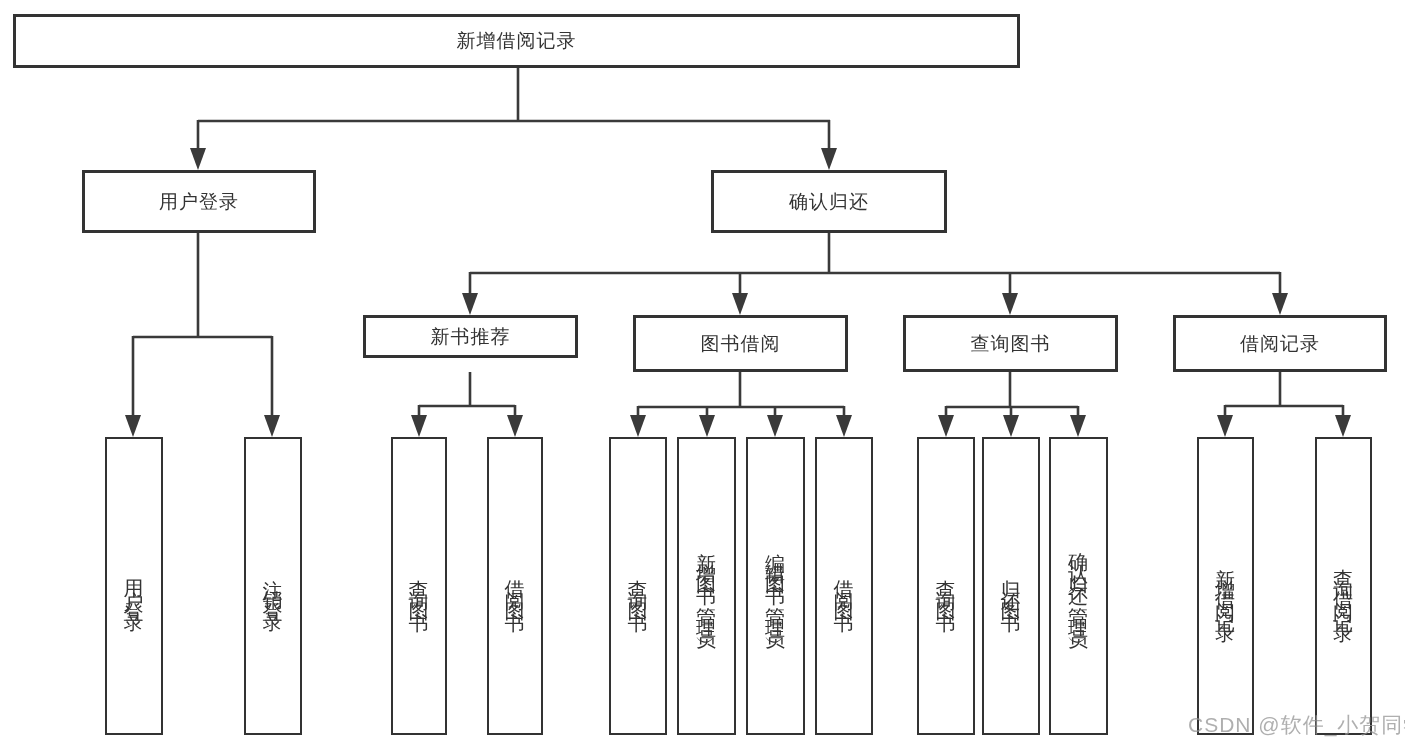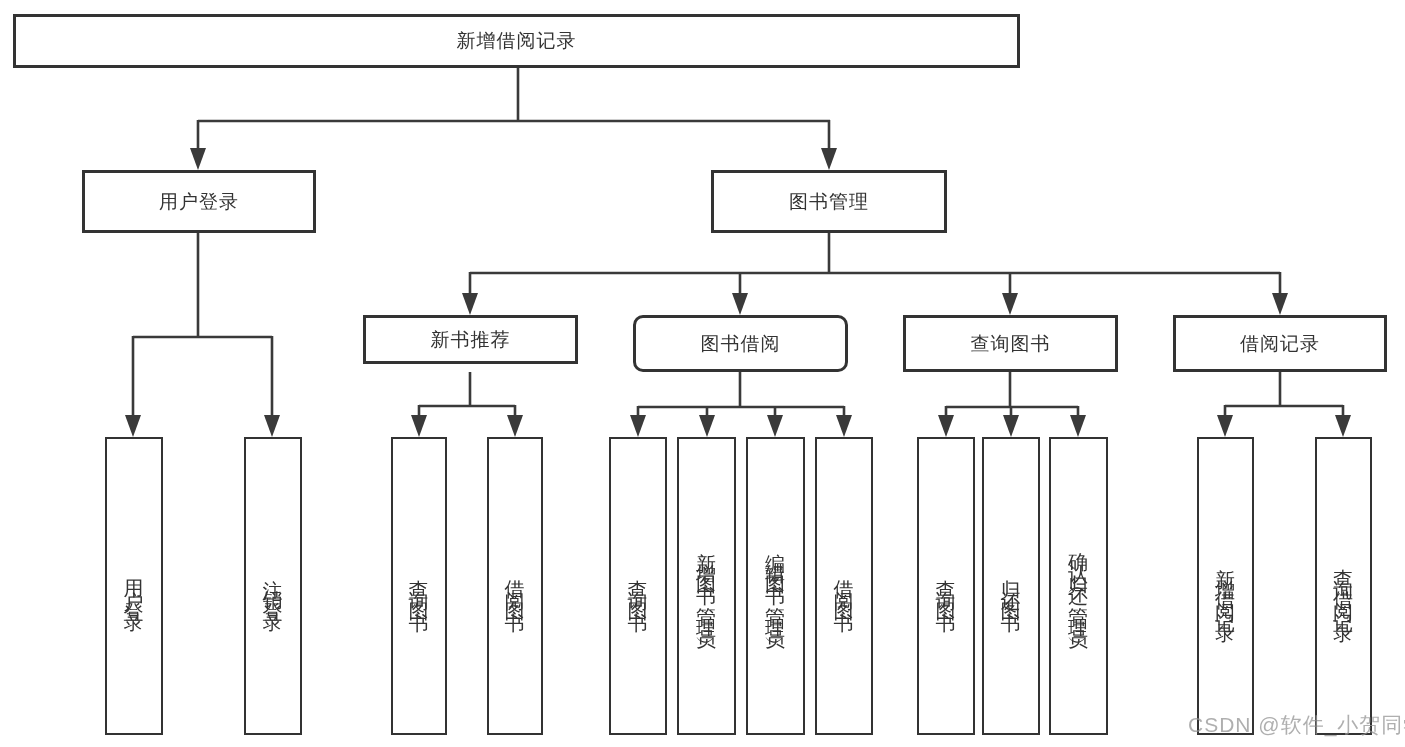--- a/index.html
+++ b/index.html
@@ -97,27 +97,27 @@
   </svg>
 
   <div class="node root-box" style="left:13px; top:14px; width:1007px; height:54px;">
     <span class="h-label">新增借阅记录</span>
   </div>
 
   <div class="node" style="left:82px; top:170px; width:234px; height:63px;">
     <span class="h-label">用户登录</span>
   </div>
   <div class="node" style="left:711px; top:170px; width:236px; height:63px;">
-    <span class="h-label">图书管理</span>
+    <span class="h-label">确认归还</span>
   </div>
 
-  <div class="node" style="left:363px; top:315px; width:215px; height:49px;justify-content:center;">
+  <div class="node" style="left:363px; top:315px; width:215px; height:43px;justify-content:center;">
     <span class="h-label">新书推荐</span>
   </div>
-  <div class="node" style="left:633px; top:315px; width:215px; height:57px;border-radius:10px;">
+  <div class="node" style="left:633px; top:315px; width:215px; height:57px;">
     <span class="h-label">图书借阅</span>
   </div>
   <div class="node" style="left:903px; top:315px; width:215px; height:57px;">
     <span class="h-label">查询图书</span>
   </div>
   <div class="node" style="left:1173px; top:315px; width:214px; height:57px;font-family:Liberation Serif, serif;">
     <span class="h-label">借阅记录</span>
   </div>
 
   <div class="node leaf" style="left:105px; width:58px;">

